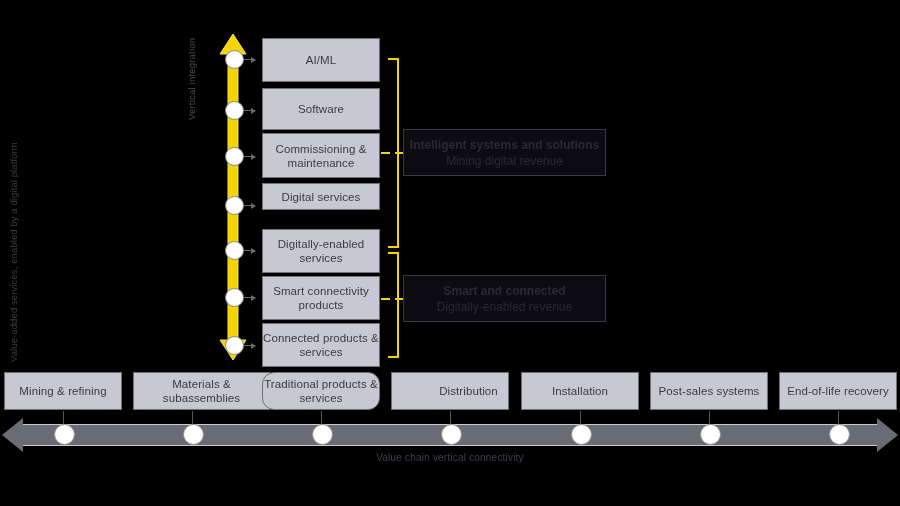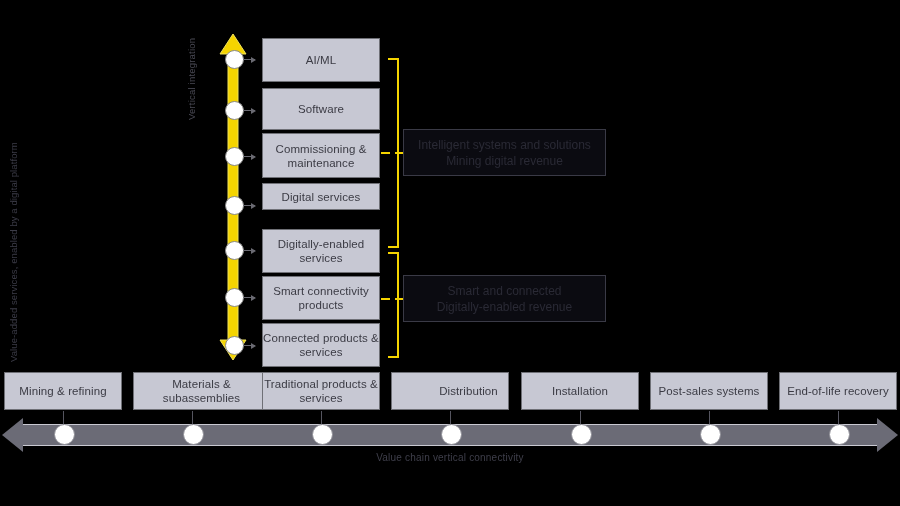--- a/index.html
+++ b/index.html
@@ -46,21 +46,21 @@
     border: 1px solid #3a3a46;
     color: #2a2a35;
     display: flex;
     flex-direction: column;
     align-items: center;
     justify-content: center;
     text-align: center;
     font-size: 12px;
     line-height: 16px;
   }
-  .obox .l1 { font-weight: normal; }
+  .obox .l1 { font-weight: bold; }
 
   
   #vert-arrow {
     position: absolute;
     left: 218px;
     top: 32px;
     width: 30px;
     height: 330px;
   }
   .vdot {
@@ -272,21 +272,21 @@
   </div>
 
   <div class="gbox vc-box" style="left:4px;   top:372px; width:118px;">
     <span>Mining &amp; refining</span>
   </div>
 
   <div class="gbox vc-box" style="left:133px; top:372px; width:137px;">
     <span>Materials &amp; subassemblies</span>
   </div>
 
-  <div class="gbox vc-box" style="left:262px; top:372px; width:118px;">
+  <div class="gbox vc-box" style="left:262px; top:372px; width:118px;border-radius:12px;">
     <span>Traditional products &amp; services</span>
   </div>
 
   <div class="gbox vc-box" style="left:391px; top:372px; width:118px;padding-left:37px;">
     <span>Distribution</span>
   </div>
 
   <div class="gbox vc-box" style="left:521px; top:372px; width:118px;">
     <span>Installation</span>
   </div>

